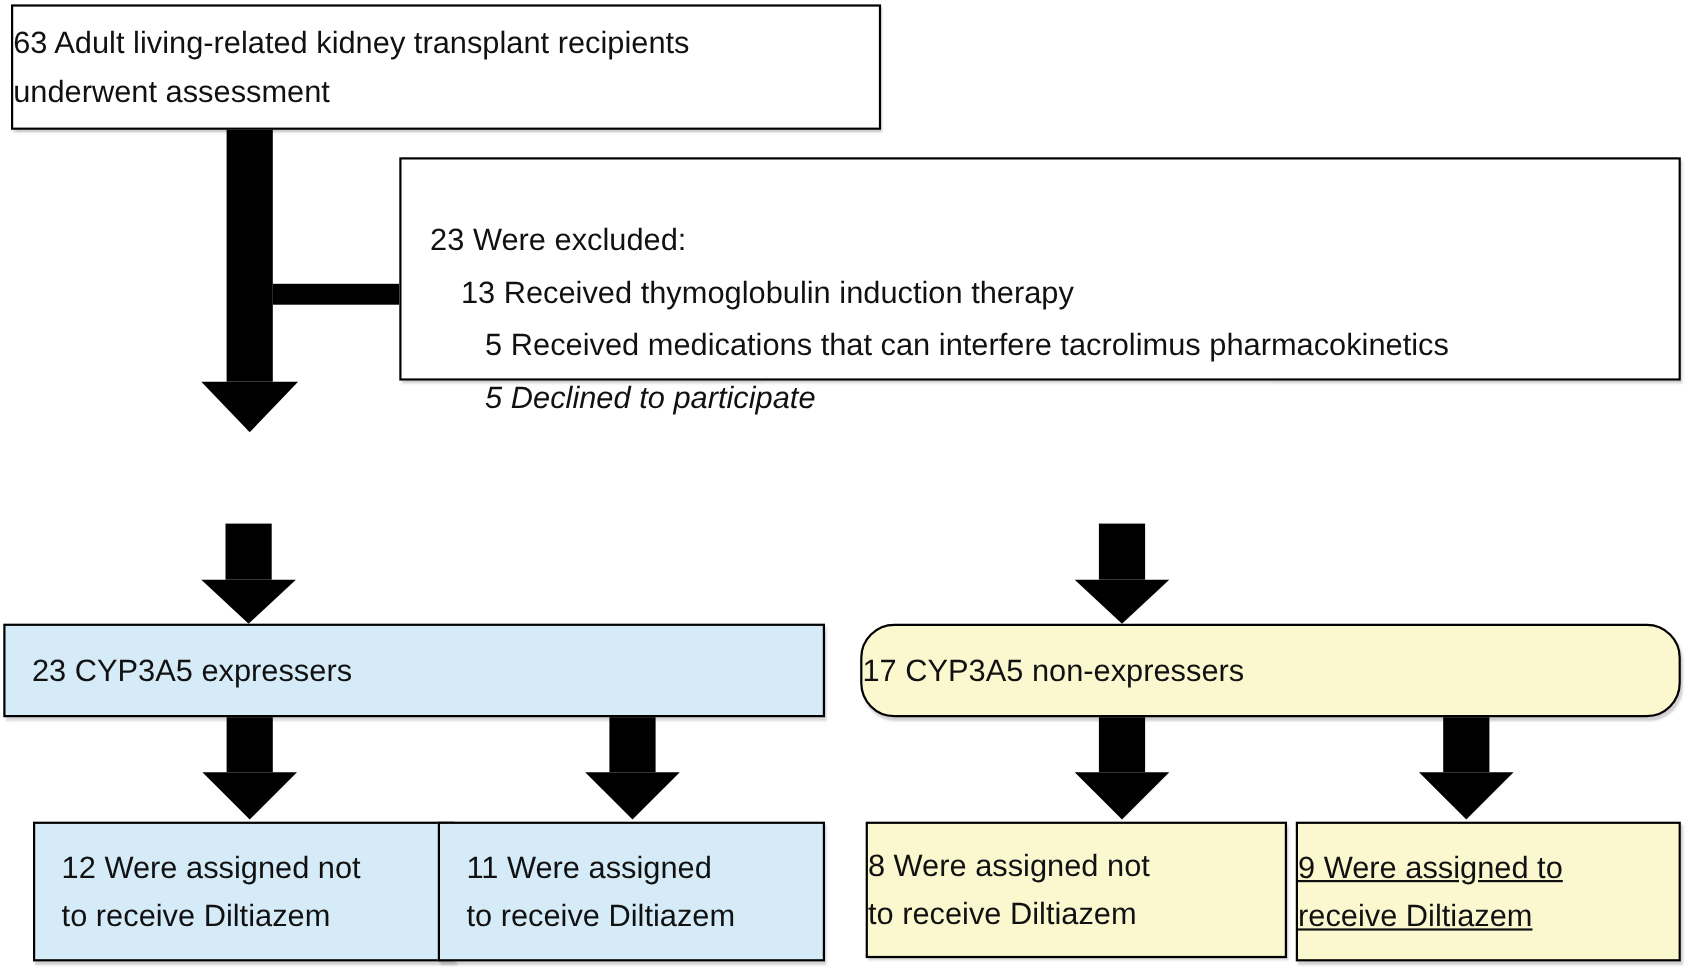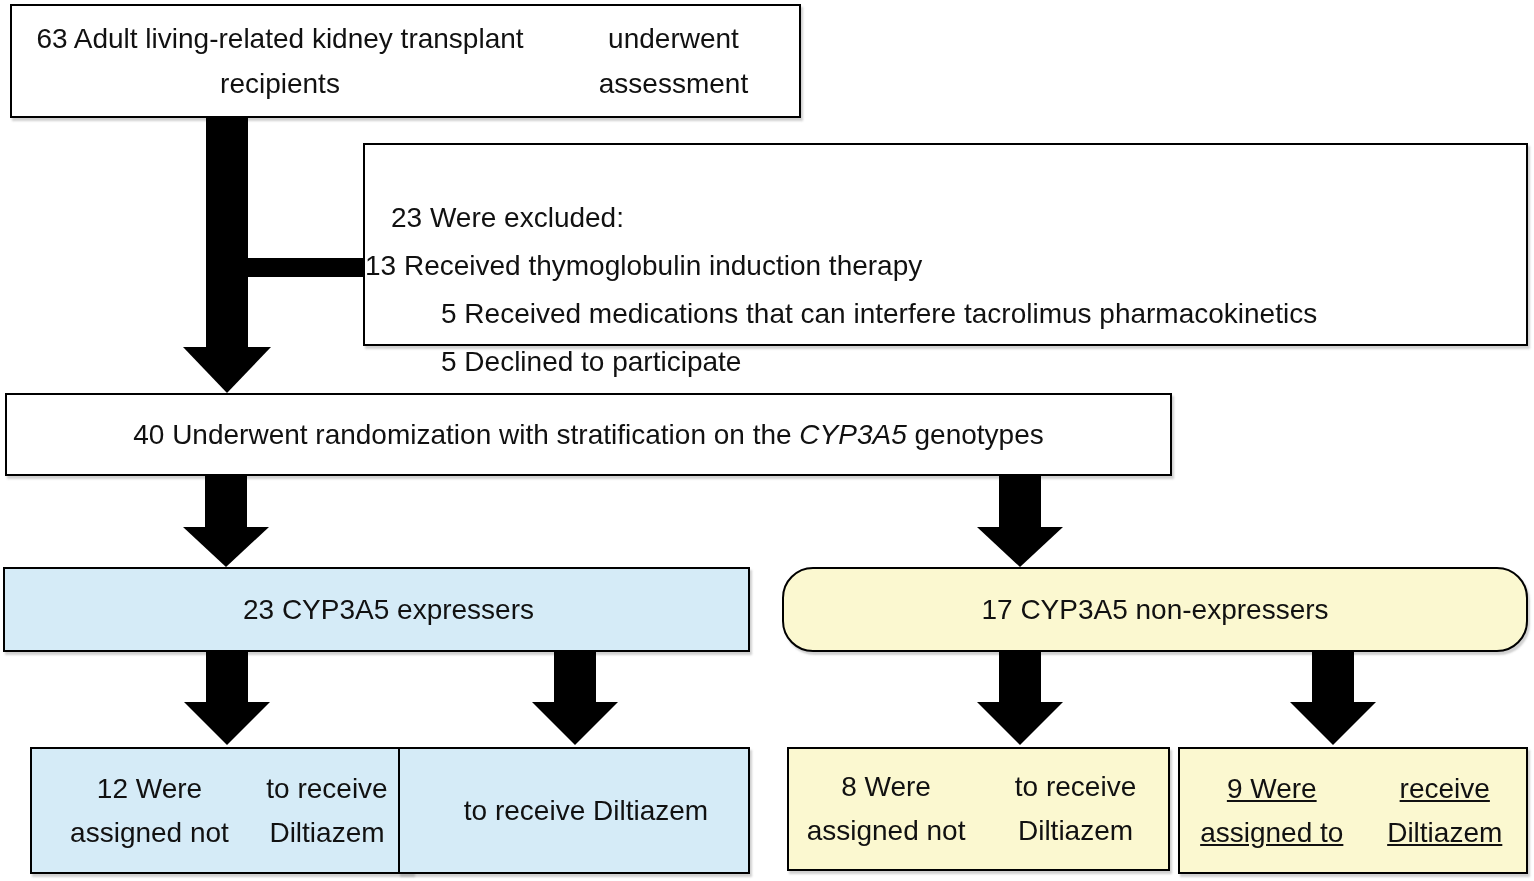--- a/index.html
+++ b/index.html
@@ -20,43 +20,43 @@
     position: absolute;
     box-sizing: border-box;
     border: 2px solid #000000;
     background: #ffffff;
     font-size: 28px;
     line-height: 45px;
     box-shadow: 2px 3px 2px rgba(120,120,120,0.35);
   }
   .center {
     display: flex;
-    flex-direction: row;
-    align-items: center;
+    flex-direction: column;
+    align-items: flex-start;
     justify-content: center;
     text-align: center;
   }
   .blue   { background: #d5ebf7; padding-left: 24px; }
   .yellow { background: #fbf8d0; }
 
   #box-assessment     { left: 10px;   top: 4px;   width: 791px;  height: 114px; }
   #box-excluded       { left: 363px;  top: 143px; width: 1165px; height: 203px;
                         padding-top: 12px; line-height: 48px; }
   #box-randomization  { left: 5px;    top: 393px; width: 1167px; height: 83px; }
   #box-expressers     { left: 3px;    top: 567px; width: 747px;  height: 85px; }
   #box-nonexpressers  { left: 782px;  top: 567px; width: 746px;  height: 85px; border-radius: 31px; }
   #box-arm1           { left: 3px;    top: 747px; width: 383px;  height: 127px; line-height: 44px; margin-left: 27px; }
   #box-arm2           { left: 398px;  top: 747px; width: 352px;  height: 127px; line-height: 44px; }
   #box-arm3           { left: 787px;  top: 747px; width: 383px;  height: 124px; line-height: 44px; }
   #box-arm4           { left: 1178px; top: 747px; width: 350px;  height: 127px; line-height: 44px; text-decoration: underline; }
 
   .exc-line-0 { padding-left: 26px; margin-top: 37px; }
-  .exc-line-1 { }
+  .exc-line-1 { padding-left: 54px; }
   .exc-line-2 { padding-left: 76px; }
-  .exc-line-3 { padding-left: 76px; }
+  .exc-line-3 { padding-left: 76px; font-style: italic; }
 
   .gene-italic { font-style: italic; }
 
   .shaft {
     position: absolute;
     background: #000000;
   }
   .head {
     position: absolute;
     width: 0;
@@ -104,23 +104,20 @@
   <div class="head" id="arrow-main-head"></div>
   <div class="shaft" id="connector-excluded"></div>
 
   <div class="box" id="box-excluded">
     <div class="exc-line-0">23 Were excluded:</div>
     <div class="exc-line-1">13 Received thymoglobulin induction therapy</div>
     <div class="exc-line-2">5 Received medications that can interfere tacrolimus pharmacokinetics</div>
     <div class="exc-line-3">5 Declined to participate</div>
   </div>
 
-  <div class="box center" id="box-randomization">
-    <div><span>40 Underwent randomization with stratification on the </span><span class="gene-italic">CYP3A5</span><span> genotypes</span></div>
-  </div>
 
   <div class="shaft" id="arrow-strata-left-shaft"></div>
   <div class="head" id="arrow-strata-left-head"></div>
   <div class="shaft" id="arrow-strata-right-shaft"></div>
   <div class="head" id="arrow-strata-right-head"></div>
 
   <div class="box center blue" id="box-expressers">
     <div>23 CYP3A5 expressers</div>
   </div>
   <div class="box center yellow" id="box-nonexpressers">
@@ -134,20 +131,21 @@
   <div class="shaft" id="arrow-arm3-shaft"></div>
   <div class="head" id="arrow-arm3-head"></div>
   <div class="shaft" id="arrow-arm4-shaft"></div>
   <div class="head" id="arrow-arm4-head"></div>
 
   <div class="box center blue" id="box-arm1">
     <div>12 Were assigned not</div>
     <div>to receive Diltiazem</div>
   </div>
   <div class="box center blue" id="box-arm2">
+    <div>11 Were assigned</div>
     <div>to receive Diltiazem</div>
   </div>
   <div class="box center yellow" id="box-arm3">
     <div>8 Were assigned not</div>
     <div>to receive Diltiazem</div>
   </div>
   <div class="box center yellow" id="box-arm4">
     <div>9 Were assigned to</div>
     <div>receive Diltiazem</div>
   </div>

